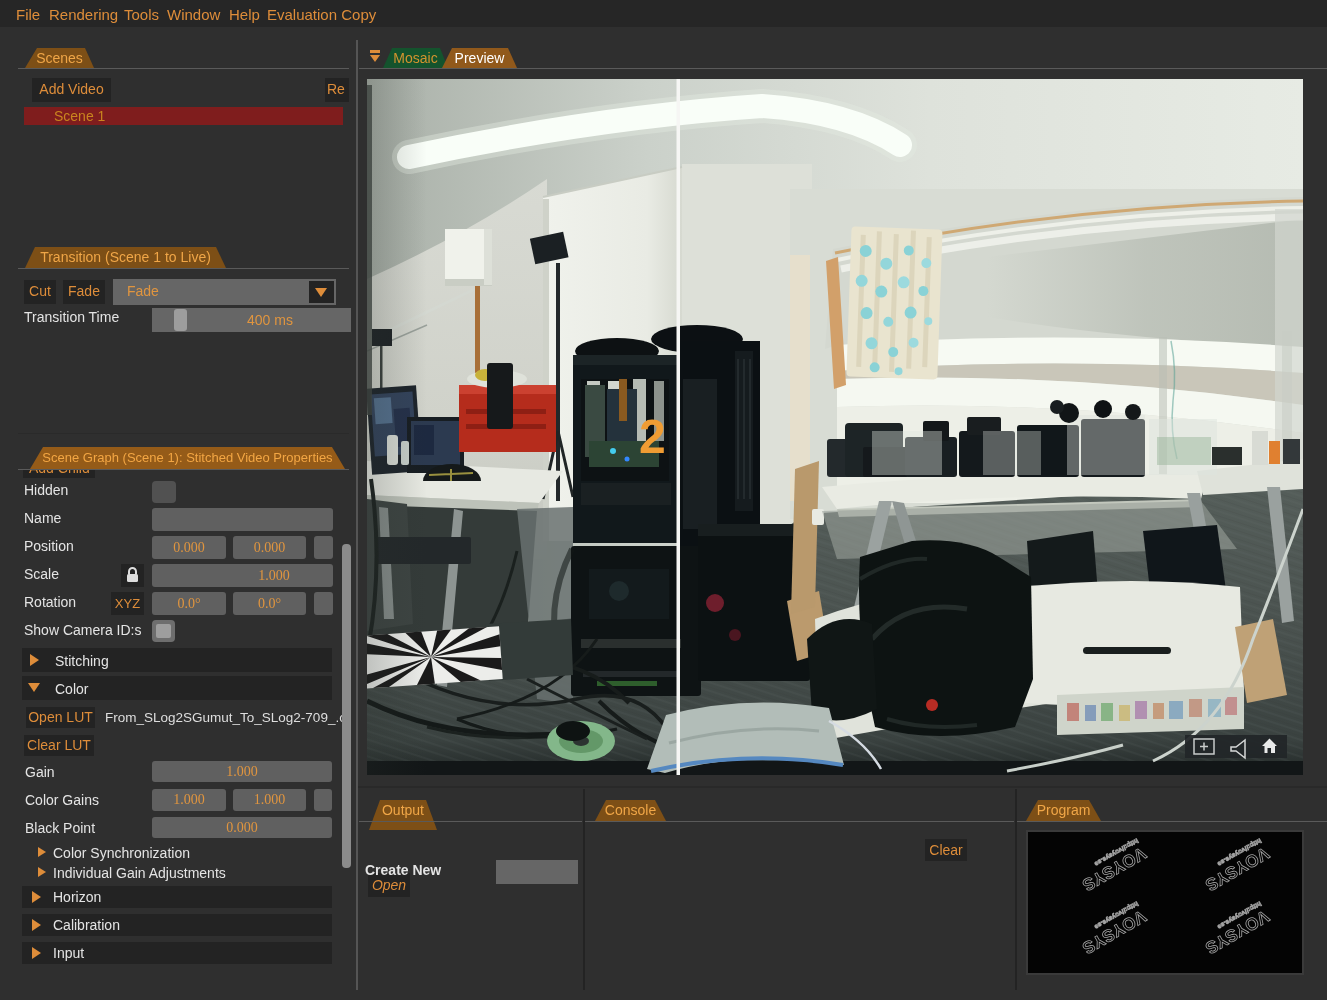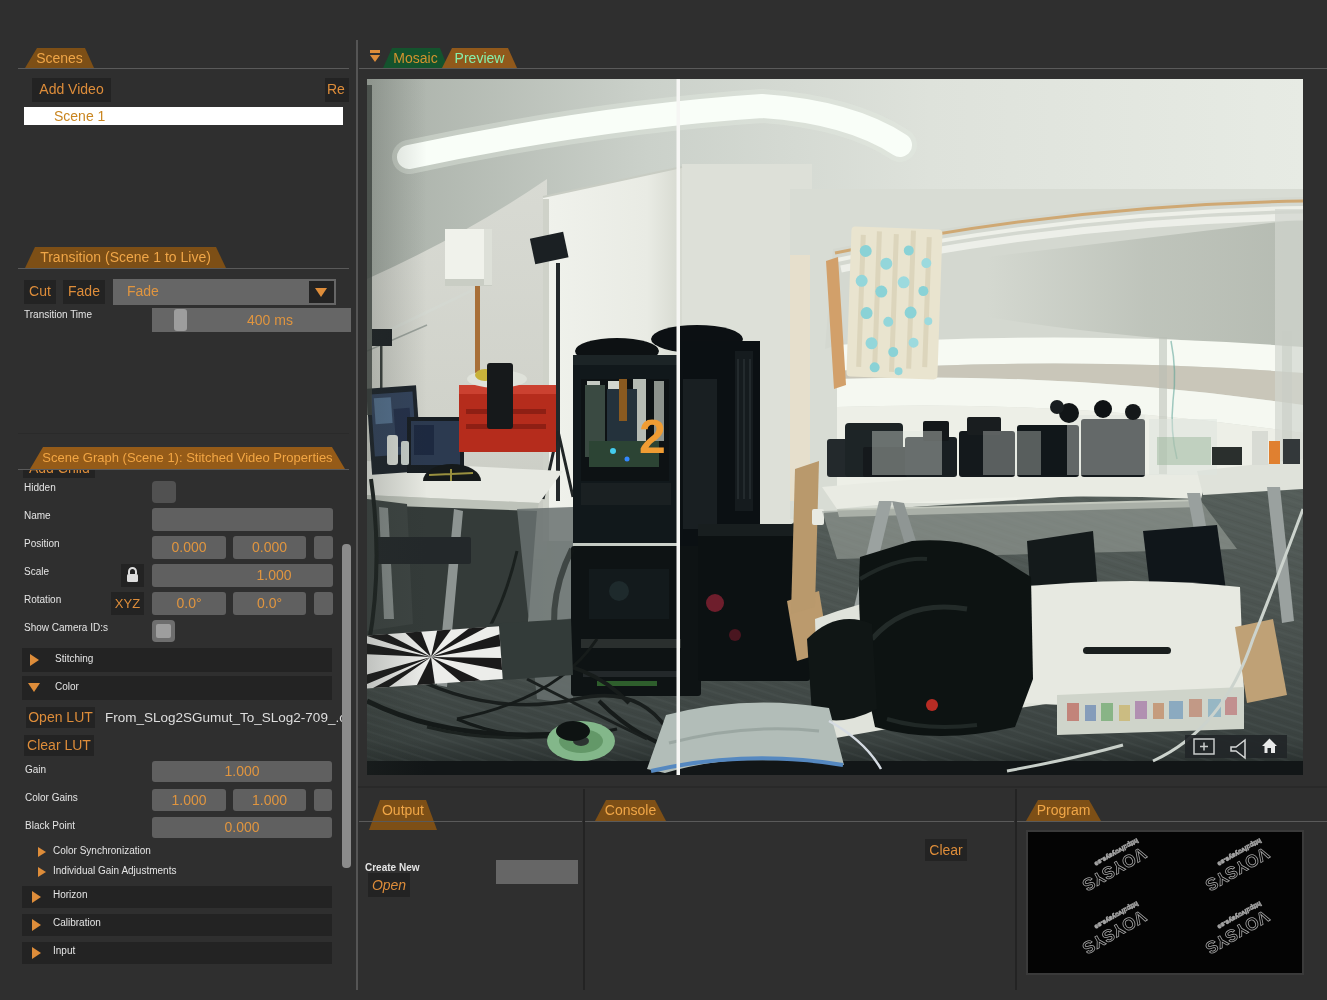--- a/index.html
+++ b/index.html
@@ -6,43 +6,51 @@
 html,body { width:1327px; height:1000px; background:#2f2f2f; overflow:hidden;
   font-family:"Liberation Sans", sans-serif; }
 .abs { position:absolute; }
 #stage { position:relative; width:1327px; height:1000px; background:#2f2f2f; }
 .menubar { position:absolute; left:0; top:0; width:1327px; height:27px; background:#262626; }
 .menubar span { position:absolute; top:6px; font-size:15px; color:#de8d3a; }
 .orange { color:#de8d3a; }
 .btn { position:absolute; background:#232323; color:#de8d3a; font-size:14px;
   text-align:center; line-height:23px; }
 .field { position:absolute; background:#606060; color:#e0953f; font-size:14px;
-  text-align:center; line-height:23px; border-radius:3px; }
+  text-align:center; line-height:23px; border-radius:3px;font-family:Liberation Serif, serif; }
 .hline { position:absolute; height:1px; background:#5a5a5a; }
 .tab { position:absolute; font-size:14px; text-align:center; color:#f0a647;
   background:#7d4f16; }
 .tabgray { background:#14532d; color:#d3932f; }
-.lbl { position:absolute; font-size:10px; color:#e4e4e4; }
+.lbl { position:absolute; font-size:14px; color:#e4e4e4; }
 .tri-r { position:absolute; width:0; height:0; border-top:6px solid transparent;
   border-bottom:6px solid transparent; border-left:9px solid #de8d3a; }
 .tri-d { position:absolute; width:0; height:0; border-left:6px solid transparent;
   border-right:6px solid transparent; border-top:9px solid #de8d3a; }
 .row { position:absolute; left:22px; width:310px; height:24px; background:#232323; }
 </style>
 </head>
 <body>
 <div id="stage">
 
+<div class="menubar">
+  <span style="left:16px">File</span>
+  <span style="left:49px">Rendering</span>
+  <span style="left:124px">Tools</span>
+  <span style="left:167px">Window</span>
+  <span style="left:229px">Help</span>
+  <span style="left:267px">Evaluation Copy</span>
+</div>
 
 <div class="tab" style="left:25px; top:48px; width:69px; height:20px; line-height:20px;
   clip-path:polygon(12px 0, 60px 0, 100% 100%, 0 100%);">Scenes</div>
 <div class="hline" style="left:18px; top:68px; width:331px;"></div>
 <div class="btn" style="left:32px; top:78px; width:79px; height:24px;">Add Video</div>
 <div class="btn" style="left:325px; top:78px; width:24px; height:24px; overflow:hidden; text-align:left; padding-left:2px;">Re</div>
-<div class="abs" style="left:24px; top:107px; width:319px; height:18px; background:#ffffff;padding-left:28px;">
+<div class="abs" style="left:24px; top:107px; width:319px; height:18px; background:#7f1d1d;padding-left:28px;">
   <span style="position:absolute; left:30px; top:0px; font-size:14px; line-height:18px; color:#c9851f;">Scene 1</span>
 </div>
 
 <div class="tab" style="left:25px; top:247px; width:201px; height:21px; line-height:21px;
   clip-path:polygon(10px 0, 191px 0, 100% 100%, 0 100%);">Transition (Scene 1 to Live)</div>
 <div class="hline" style="left:18px; top:268px; width:331px;"></div>
 <div class="btn" style="left:24px; top:280px; width:32px; height:24px;">Cut</div>
 <div class="btn" style="left:63px; top:280px; width:42px; height:24px;">Fade</div>
 <div class="abs" style="left:113px; top:279px; width:223px; height:26px; background:#666666;">
   <span style="position:absolute; left:14px; top:4px; font-size:14px; color:#e0953f;">Fade</span>
@@ -127,21 +135,21 @@
 
 <div class="abs" style="left:356px; top:40px; width:2px; height:950px; background:#555555;"></div>
 <div class="abs" style="left:583px; top:789px; width:2px; height:201px; background:#232323;"></div>
 <div class="abs" style="left:1015px; top:789px; width:2px; height:201px; background:#232323;"></div>
 <div class="abs" style="left:358px; top:786px; width:969px; height:2px; background:#292929;"></div>
 
 <div class="abs" style="left:370px; top:50px; width:10px; height:3px; background:#de8d3a;"></div>
 <div class="tri-d" style="left:370px; top:55px; border-left-width:5px; border-right-width:5px; border-top-width:7px;"></div>
 <div class="tab tabgray" style="left:383px; top:48px; width:65px; height:20px; line-height:20px;
   clip-path:polygon(9px 0, 57px 0, 100% 100%, 0 100%);">Mosaic</div>
-<div class="tab" style="left:442px; top:48px; width:75px; height:20px; line-height:20px; background:#91591b; color:#86efac;
+<div class="tab" style="left:442px; top:48px; width:75px; height:20px; line-height:20px; background:#91591b; color:#ffffff;
   clip-path:polygon(10px 0, 66px 0, 100% 100%, 0 100%);">Preview</div>
 <div class="hline" style="left:359px; top:68px; width:968px;"></div>
 
 <div class="abs" style="left:367px; top:79px; width:936px; height:696px; background:#d5dad3;" id="photo">
 <svg width="936" height="696" viewBox="0 0 936 696" style="position:absolute;left:0;top:0">
 <defs>
 <linearGradient id="ceil" x1="0" y1="0" x2="1" y2="0">
  <stop offset="0" stop-color="#a9b0a8"></stop>
             <stop offset="0.3" stop-color="#cbd1ca"></stop>
  <stop offset="0.6" stop-color="#dee2db"></stop>

